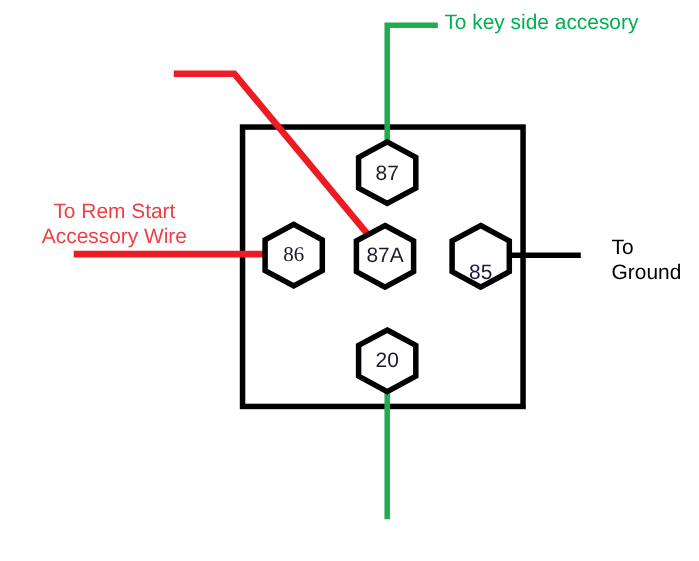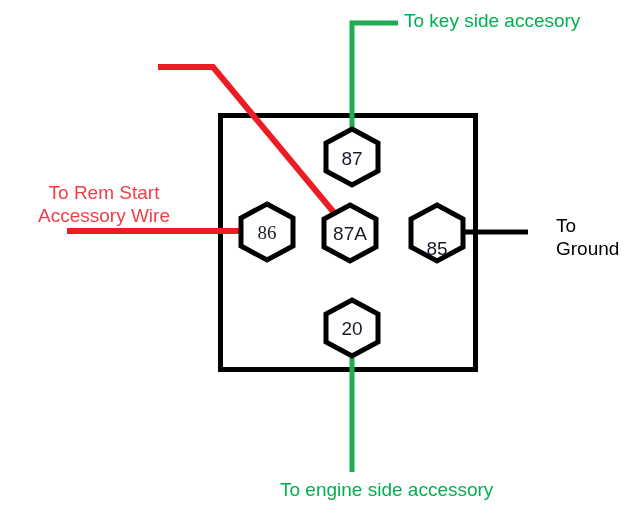--- a/index.html
+++ b/index.html
@@ -89,21 +89,20 @@
   </svg>
 
   <div class="label green" style="left:404px; top:9px;">To key side accesory</div>
 
 
   <div class="label red" style="left:38px; top:181px;text-align:center;">To Rem Start
 Accessory Wire</div>
 
   <div class="label black" style="left:556px; top:214px;">To Ground</div>
 
-  <div class="label green" style="left:280px; top:478px;">To engine side accessory</div>
 
   <div class="pin-label" style="left:352px; top:158px;">87</div>
   <div class="pin-label" style="left:267px; top:232px;font-family:Liberation Serif, serif;">86</div>
   <div class="pin-label" style="left:350px; top:233px;text-align:right;">87A</div>
   <div class="pin-label" style="left:437px; top:233px;margin-top:15px;">85</div>
   <div class="pin-label" style="left:352px; top:328px;">20</div>
 
 </div>
 
 </body></html>

